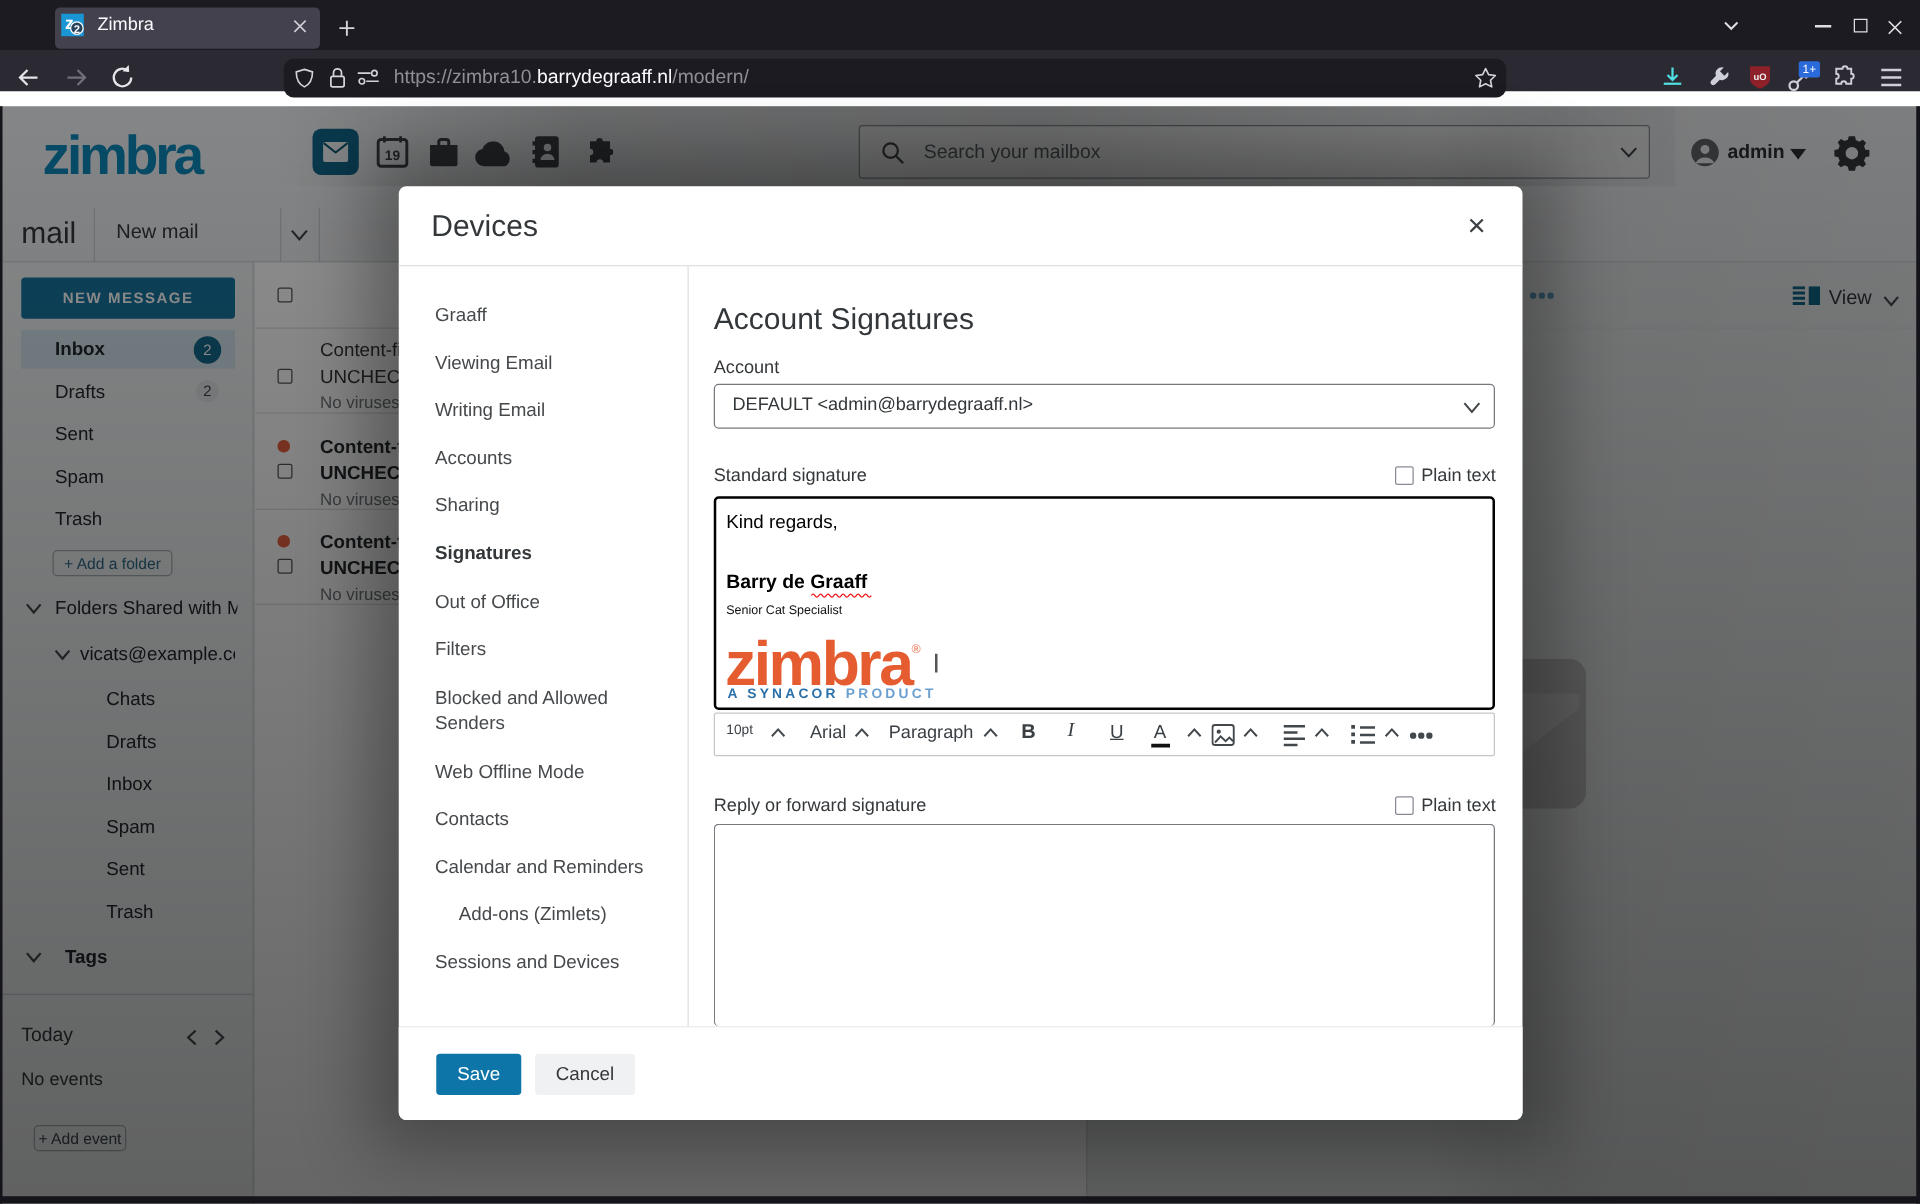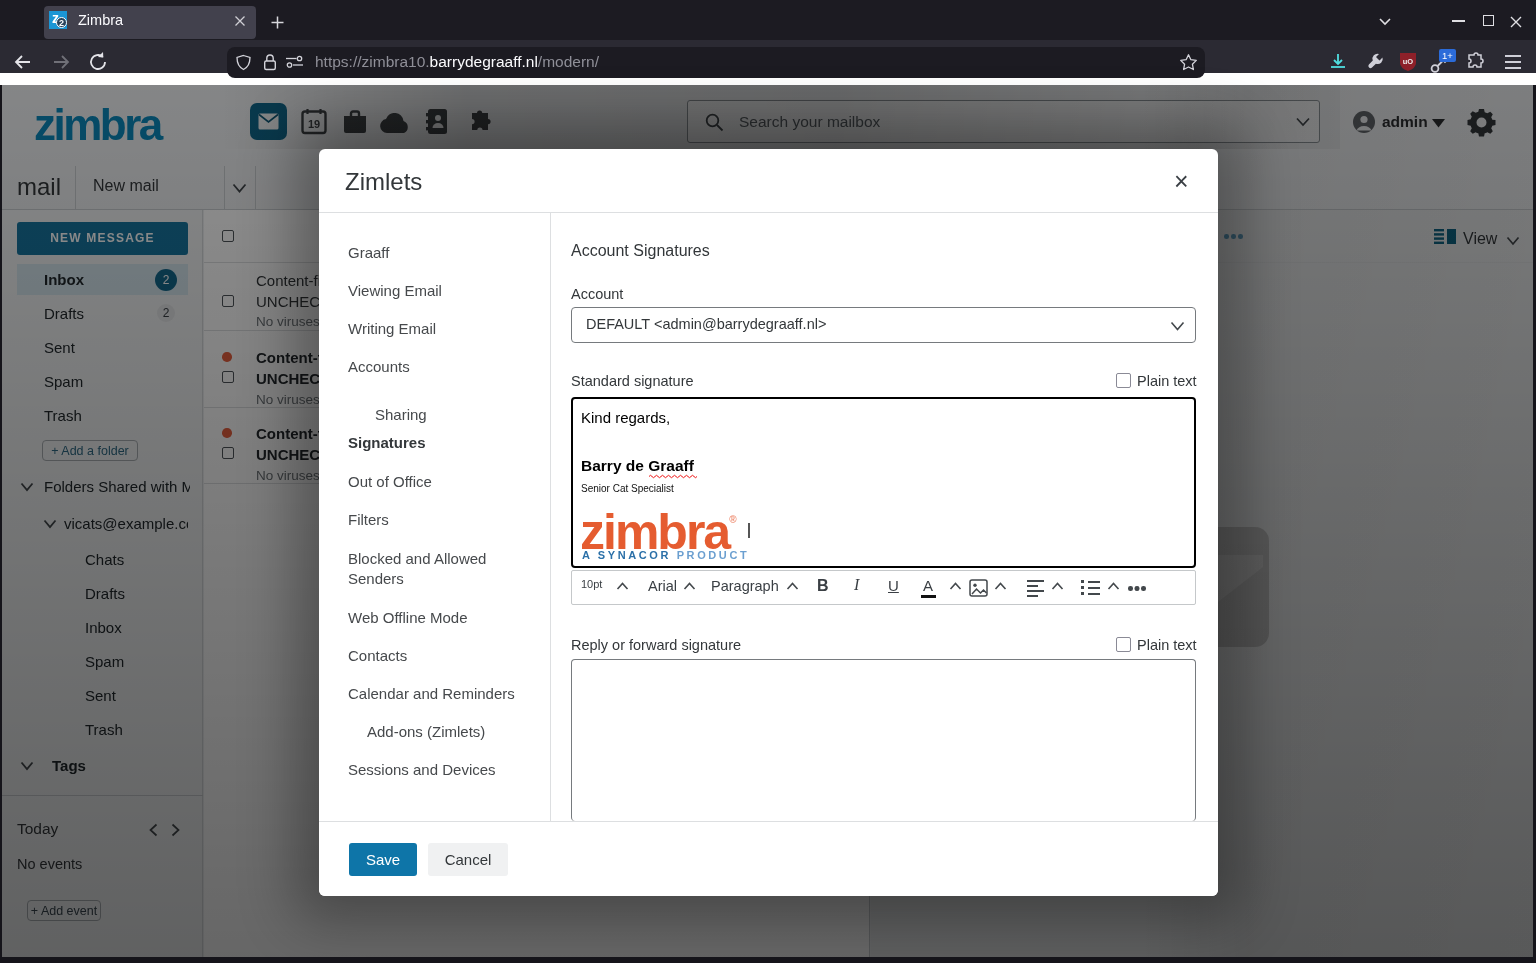--- a/index.html
+++ b/index.html
@@ -257,44 +257,44 @@
         <path d="M6 28 H114 V40 L60 82 L6 40 Z" fill="#d2d2d2"></path>
       </svg>
   </div>
 </div>
 
 <div class="abs" id="overlay" style="left:0;top:85px;width:1536px;height:878px;background:linear-gradient(rgba(0,0,0,0.44), rgba(0,0,0,0.60));"></div>
 <div class="abs" style="left:220px;top:85px;width:1120px;height:64px;background:linear-gradient(90deg, rgba(0,0,0,0) 0%, rgba(0,0,0,0.19) 22%, rgba(0,0,0,0.22) 55%, rgba(0,0,0,0.10) 88%, rgba(0,0,0,0.04) 100%);"></div>
 <div class="abs" style="left:1140px;top:85px;width:396px;height:878px;background:linear-gradient(90deg, rgba(0,0,0,0) 0%, rgba(0,0,0,0.09) 27%, rgba(0,0,0,0.06) 100%);"></div>
 
 <div class="abs" id="modal" style="left:319px;top:149px;width:899px;height:747px;background:#fff;border-radius:6px;box-shadow:0 0 55px 25px rgba(0,0,0,0.32);">
-  <div class="abs" style="left:26px;top:19px;font-size:24px;color:#33373a;">Zimlets</div>
+  <div class="abs" style="left:26px;top:19px;font-size:24px;color:#33373a;">Devices</div>
   <div class="abs" style="left:855px;top:18px;font-size:25px;color:#3a3f44;font-weight:300;">×</div>
   <div class="abs" style="left:0;top:63px;width:899px;height:1px;background:#dddfe1;"></div>
   <div class="abs" style="left:231px;top:64px;width:1px;height:608px;background:#dddfe1;"></div>
 
   <div id="mnav" class="abs" style="left:29px;top:64px;width:200px;font-size:15px;color:#46494c;">
     <div class="abs" style="top:31px;">Graaff</div>
     <div class="abs" style="top:69px;">Viewing Email</div>
     <div class="abs" style="top:107px;">Writing Email</div>
     <div class="abs" style="top:145px;">Accounts</div>
-    <div class="abs" style="top:193px;margin-left:27px;">Sharing</div>
+    <div class="abs" style="top:183px;">Sharing</div>
     <div class="abs" style="top:221px;font-weight:bold;color:#33373a;">Signatures</div>
     <div class="abs" style="top:260px;">Out of Office</div>
     <div class="abs" style="top:298px;">Filters</div>
     <div class="abs" style="top:336px;line-height:20px;">Blocked and Allowed<br>Senders</div>
     <div class="abs" style="top:396px;">Web Offline Mode</div>
     <div class="abs" style="top:434px;">Contacts</div>
     <div class="abs" style="top:472px;">Calendar and Reminders</div>
     <div class="abs" style="top:510px;margin-left:19px;">Add-ons (Zimlets)</div>
     <div class="abs" style="top:548px;">Sessions and Devices</div>
   </div>
 
   <div class="abs" style="left:233px;top:64px;width:666px;">
-    <div class="abs" style="left:19px;top:29px;font-size:16px;color:#33373a;text-align:right;">Account Signatures</div>
+    <div class="abs" style="left:19px;top:29px;font-size:24px;color:#33373a;text-align:right;">Account Signatures</div>
     <div class="abs" style="left:19px;top:73px;font-size:14.5px;color:#33373a;">Account</div>
     <div class="abs" style="left:19px;top:94px;width:625px;height:36px;border:1px solid #767a7e;border-radius:4px;">
       <div class="abs" style="left:14px;top:8px;font-size:14.5px;color:#33373a;">DEFAULT &lt;admin@barrydegraaff.nl&gt;</div>
       <svg class="abs" style="left:598px;top:13px;" width="15" height="11" viewBox="0 0 15 11">
           <path d="M1.5 1.5 L7.5 8.5 L13.5 1.5" stroke="#43484c" stroke-width="1.6" fill="none"></path>
         </svg>
     </div>
     <div class="abs" style="left:19px;top:160px;font-size:14.5px;color:#33373a;">Standard signature</div>
     <div class="abs" style="left:564px;top:160px;width:15px;height:15px;border:1.5px solid #8a8a96;border-radius:2px;background:#fff;"></div>
     <div class="abs" style="left:585px;top:160px;font-size:14.5px;color:#33373a;">Plain text</div>

